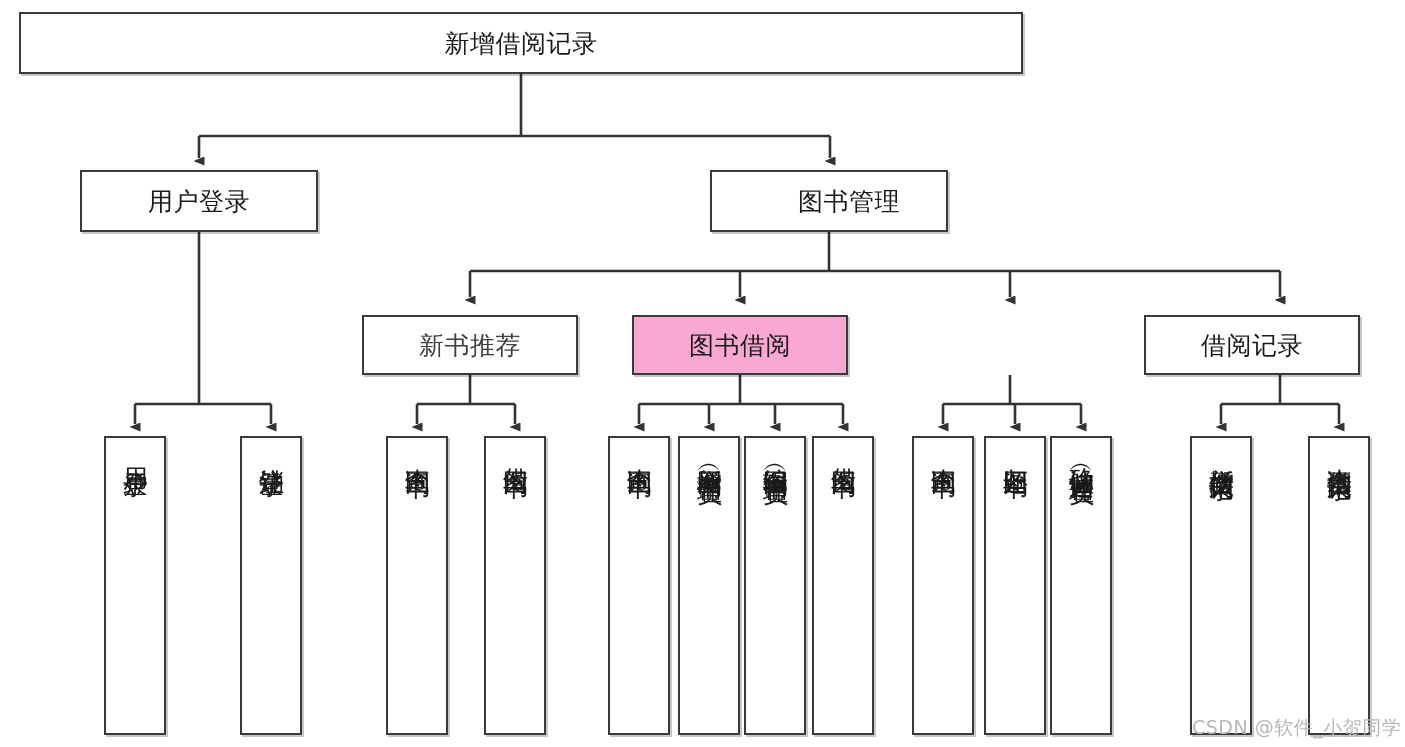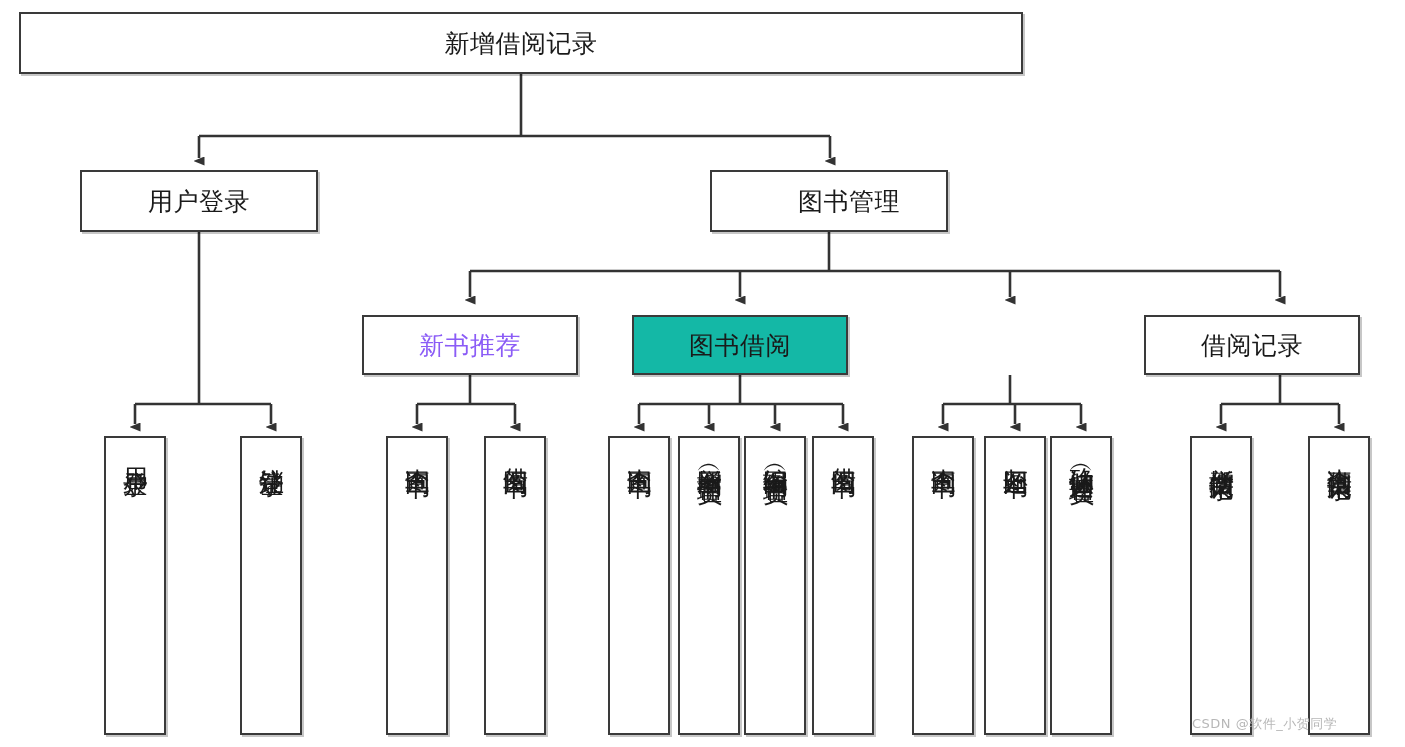--- a/index.html
+++ b/index.html
@@ -54,21 +54,21 @@
   .node.vert .label {
     writing-mode: vertical-rl;
     text-orientation: upright;
     font-size: 25px;
     line-height: 1.12;
     letter-spacing: 2px;
     white-space: nowrap;
   }
   .watermark {
     position: absolute;
-    font-size: 13px;
+    font-size: 19px;
     color: #b7b7b7;
     white-space: nowrap;
     letter-spacing: 0.5px;
   }
 </style>
 </head>
 <body>
 
 <div id="canvas" style="background: rgb(255, 255, 255);">
 
@@ -127,24 +127,24 @@
     <span class="label">新增借阅记录</span>
   </div>
 
   <div class="node horiz" style="left: 80px; top: 170px; width: 238px; height: 62px; border-color: rgb(58, 58, 58); background: rgb(255, 255, 255); color: rgb(26, 26, 26);">
     <span class="label">用户登录</span>
   </div>
   <div class="node horiz" style="left: 710px; top: 170px; width: 238px; height: 62px; border-color: rgb(58, 58, 58); background: rgb(255, 255, 255); color: rgb(26, 26, 26); padding-left: 40px;">
     <span class="label">图书管理</span>
   </div>
 
-  <div class="node horiz" style="left: 362px; top: 315px; width: 216px; height: 60px; border-color: rgb(58, 58, 58); background: rgb(255, 255, 255); color: #8b5cf6;">
+  <div class="node horiz" style="left: 362px; top: 315px; width: 216px; height: 60px; border-color: rgb(58, 58, 58); background: rgb(255, 255, 255); color: #404040;">
     <span class="label">新书推荐</span>
   </div>
-  <div class="node horiz" style="left: 632px; top: 315px; width: 216px; height: 60px; border-color: rgb(58, 58, 58); background: #14b8a6; color: rgb(26, 26, 26);">
+  <div class="node horiz" style="left: 632px; top: 315px; width: 216px; height: 60px; border-color: rgb(58, 58, 58); background: #f9a8d4; color: rgb(26, 26, 26);">
     <span class="label">图书借阅</span>
   </div>
   <div class="node horiz" style="left: 1144px; top: 315px; width: 216px; height: 60px; border-color: rgb(58, 58, 58); background: rgb(255, 255, 255); color: rgb(26, 26, 26);">
     <span class="label">借阅记录</span>
   </div>
 
   <div class="node vert" style="left: 104px; top: 436px; width: 62px; height: 299px; border-color: rgb(58, 58, 58); background: rgb(255, 255, 255); color: rgb(26, 26, 26);">
     <span class="label">用户登录</span>
   </div>
   <div class="node vert" style="left: 240px; top: 436px; width: 62px; height: 299px; border-color: rgb(58, 58, 58); background: rgb(255, 255, 255); color: rgb(26, 26, 26);">

